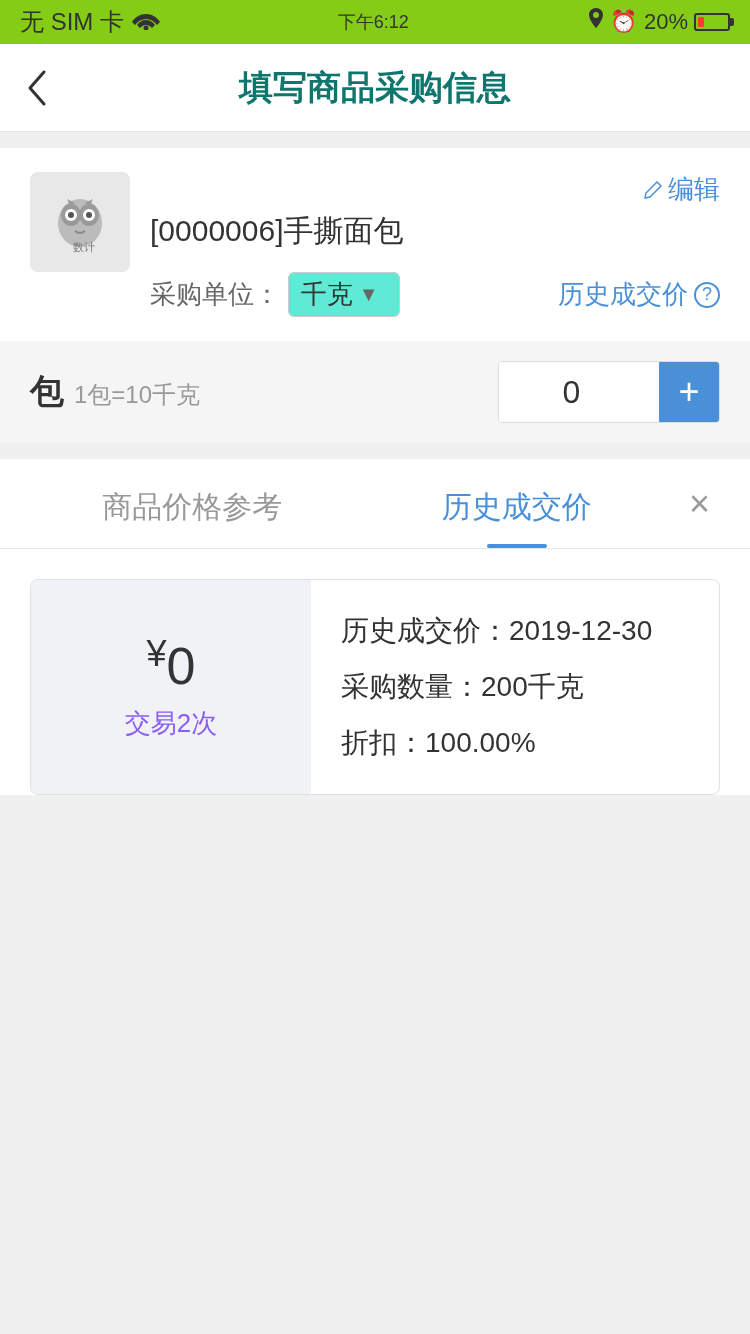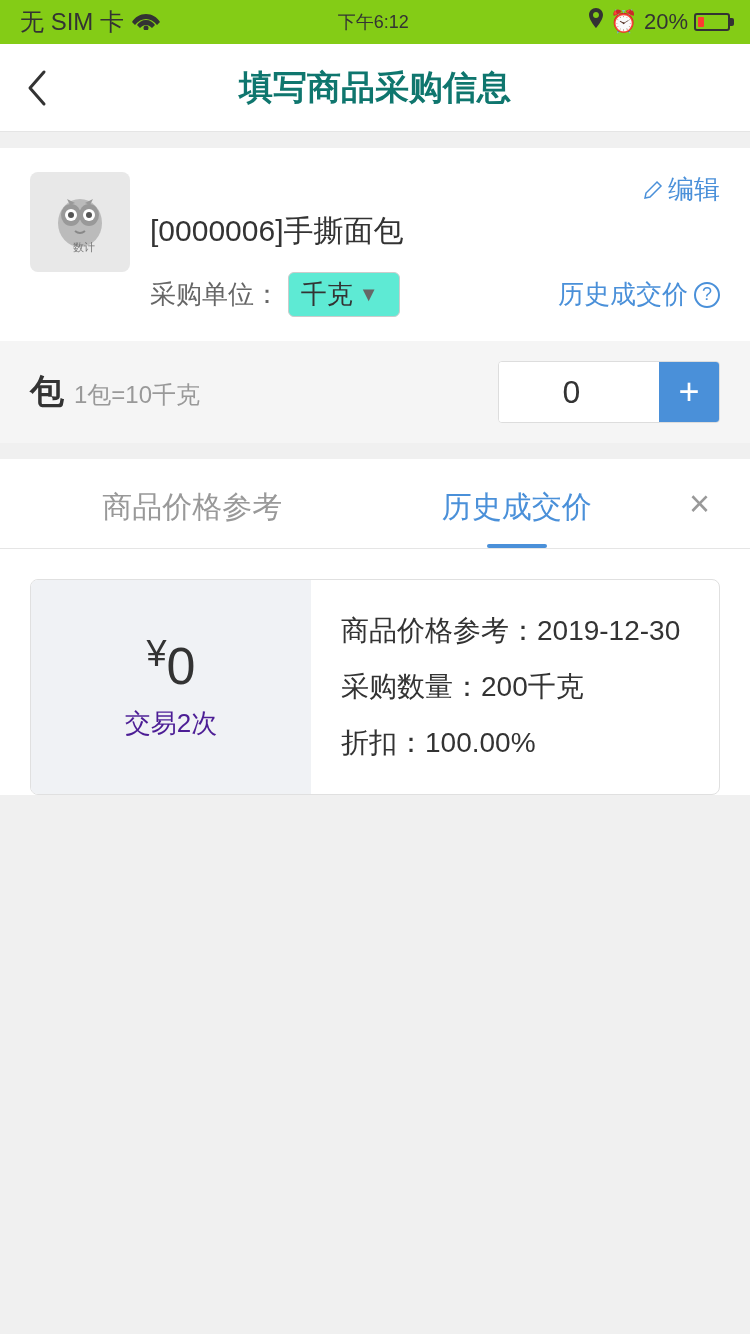--- a/index.html
+++ b/index.html
@@ -303,21 +303,21 @@
       font-size: 52px;
       color: #333;
       font-weight: 400;
     }
     .transaction-price .yen {
       font-size: 36px;
       vertical-align: super;
     }
     .transaction-count {
       font-size: 26px;
-      color: #4c1d95;
+      color: #8b5cf6;
       margin-top: 10px;
     }
     .transaction-right {
       flex: 1;
       padding: 30px 30px;
       display: flex;
       flex-direction: column;
       justify-content: center;
       gap: 14px;
     }
@@ -443,21 +443,21 @@
 
   <div class="transaction-card">
     <div class="transaction-left">
       <div class="transaction-price">
         <span class="yen">¥</span><span>0</span>
       </div>
       <div class="transaction-count">交易2次</div>
     </div>
     <div class="transaction-right">
       <div class="transaction-detail-row">
-        <span>商品价格参考：</span><span>2019-12-30</span>
+        <span>历史成交价：</span><span>2019-12-30</span>
       </div>
       <div class="transaction-detail-row">
         <span>采购数量：</span><span>200千克</span>
       </div>
       <div class="transaction-detail-row">
         <span>折扣：</span><span>100.00%</span>
       </div>
     </div>
   </div>
 

